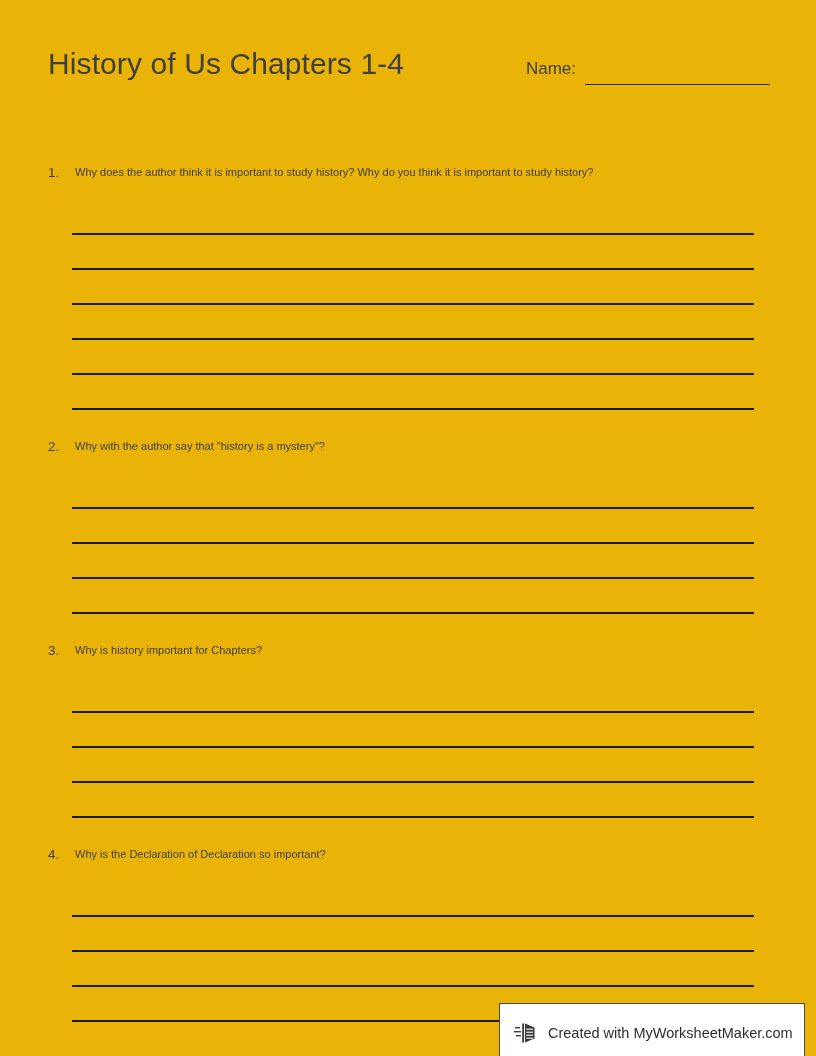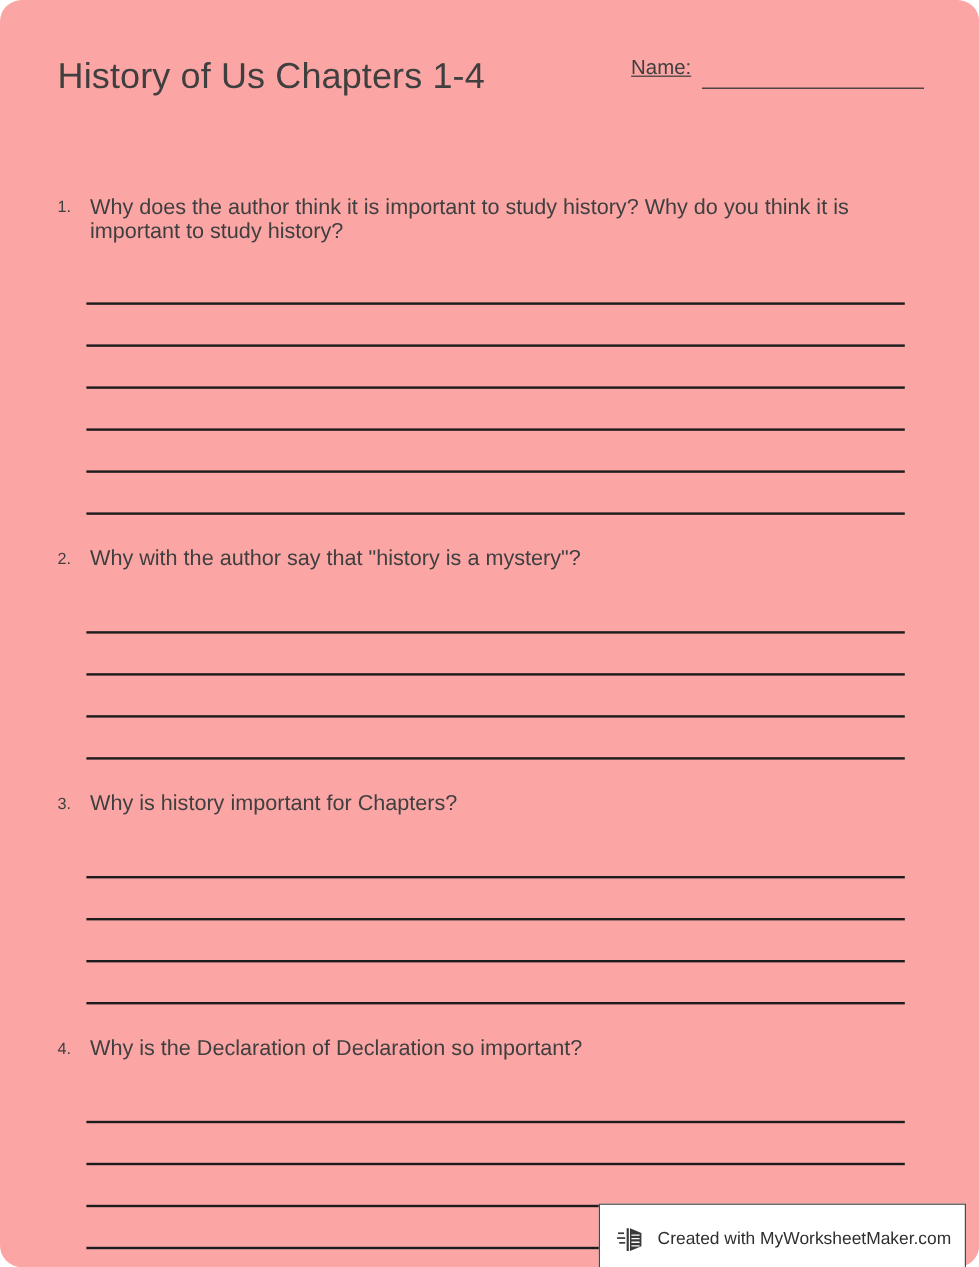--- a/index.html
+++ b/index.html
@@ -12,22 +12,21 @@
     height: 1056px;
     position: relative;
     font-family: "Liberation Sans", sans-serif;
     color: #3b3b3b;
     overflow: hidden;
   }
 
   .page {
     position: absolute;
     inset: 0;
-    background: #fca5a5;
-    border-radius: 18px;
+    background: #eab308;
   }
 
   
   .header {
     position: absolute;
     left: 48px;
     top: 44px;
     right: 46px;
     height: 80px;
   }
@@ -46,23 +45,22 @@
 
   .meta-fields {
     position: absolute;
     right: 0;
     top: 3px;
     width: 270px;
   }
 
   .meta-row {
     display: flex;
-    align-items: flex-start;
+    align-items: flex-end;
     height: 38px;
-    text-decoration: underline;
   }
 
   .meta-label {
     font-size: 17px;
     color: #3f3f3f;
     line-height: 20px;
     padding-bottom: 6px;
     width: 76px;
     text-align: right;
     white-space: nowrap;
@@ -96,21 +94,21 @@
     width: 27px;
     flex: 0 0 27px;
     font-size: 13.5px;
     line-height: 20px;
     color: #3f3f3f;
     padding-top: 1px;
   }
 
   .question-text {
     flex: 1;
-    font-size: 18px;
+    font-size: 11px;
     line-height: 20px;
     color: #3f3f3f;
     padding-right: 10px;
   }
 
   .answer-lines {
     margin-left: 24px;
     margin-right: 16px;
   }
 

